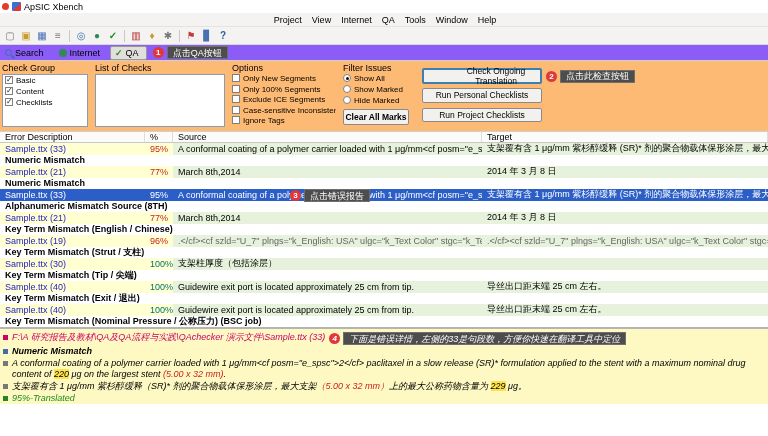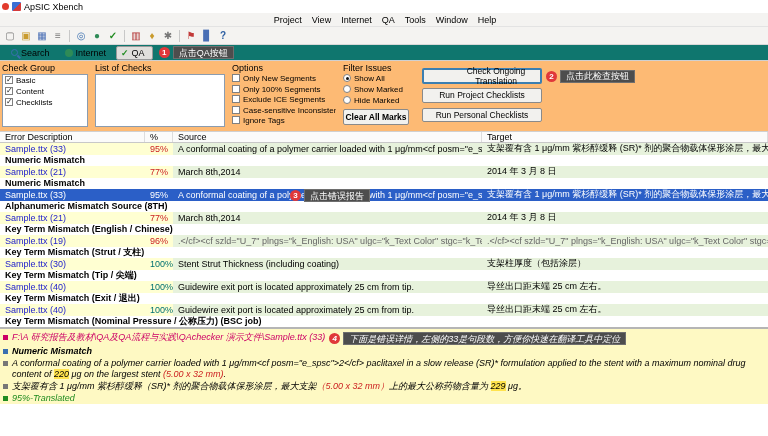--- a/index.html
+++ b/index.html
@@ -20,21 +20,21 @@
   
   .toolbar{height:18px;display:flex;align-items:center;background:#F4F3F1;border-bottom:1px solid #D8D8D8;padding-left:3px;gap:2px;}
   .tb-icon{width:14px;height:14px;display:flex;align-items:center;justify-content:center;font-size:10px;border-radius:2px;color:#555;}
   .ic1{color:#7A7A7A}.ic2{color:#C99B2D}.ic3{color:#4A6FB5}.ic4{color:#7A7A7A}
   .ic5{color:#3A6FB0}.ic6{color:#2E8B57}.ic7{color:#1F8B1F;font-weight:bold}
   .ic8{color:#B03030}.ic9{color:#C99B2D}.ic10{color:#777}.ic11{color:#C23A3A}
   .ic12{color:#4A6FB5}.ic13{color:#2E5FA3;font-weight:bold}
   .tb-sep{width:1px;height:12px;background:#C8C8C8;margin:0 2px;}
 
   
-  .tabrow{height:16px;display:flex;align-items:center;background:#0f766e;border-bottom:1px solid #D0D0D0;padding-left:6px;gap:2px;position:relative;}
+  .tabrow{height:16px;display:flex;align-items:center;background:#8b5cf6;border-bottom:1px solid #D0D0D0;padding-left:0;gap:2px;position:relative;}
   .tab{display:flex;align-items:center;gap:3px;padding:0 7px 0 4px;font-size:9px;height:14px;border:1px solid transparent;border-radius:2px;cursor:default;}
   .tab.active{background:#E0DFDC;border:1px solid #999;}
   .mini-mag{width:7px;height:7px;border:1.5px solid #3A6FB0;border-radius:50%;position:relative;flex:none;}
   .mini-mag::after{content:"";position:absolute;width:4px;height:1.5px;background:#3A6FB0;transform:rotate(45deg);left:5px;top:6px;}
   .mini-globe{width:8px;height:8px;border-radius:50%;background:#2E8B57;flex:none;}
   .mini-check{color:#1F8B1F;font-weight:bold;font-size:9px;flex:none;}
 
   
   .badge{width:11px;height:11px;border-radius:50%;background:#E0383A;color:#fff;font-size:8px;display:inline-flex;align-items:center;justify-content:center;flex:none;font-weight:bold;}
   .tip{background:#4D4D4D;border:1px solid #6E6E6E;color:#fff;font-size:9px;padding:0 5px;height:13px;line-height:12px;white-space:nowrap;display:inline-flex;align-items:center;}
@@ -215,22 +215,22 @@
     </div>
 
     <div class="qp-col acts">
       <div class="act-row">
         <button class="btn btn-action btn-primary" style="margin-bottom:0;padding-left:28px;">Check Ongoing Translation</button>
         <span class="anno">
           <span class="badge">2</span>
           <span class="tip">点击此检查按钮</span>
         </span>
       </div>
+      <button class="btn btn-action">Run Personal Checklists</button>
       <button class="btn btn-action">Run Project Checklists</button>
-      <button class="btn btn-action">Run Personal Checklists</button>
     </div>
   </div>
 
   <div class="thead">
     <span class="th w-desc">Error Description</span>
     <span class="th w-pct">%</span>
     <span class="th w-src">Source</span>
     <span class="th w-tgt">Target</span>
   </div>
 
@@ -299,21 +299,20 @@
 
     <div class="trow group">
       <span class="g-label">Key Term Mismatch (Strut / 支柱)</span>
     </div>
 
     <div class="trow item">
       <span class="cell c-desc w-desc">
           <span class="file-link">Sample.ttx (30)</span>
         </span>
       <span class="cell c-pct w-pct pct-teal">100%</span>
-      <span class="cell c-src w-src">Stent Strut Thickness (including coating)</span>
       <span class="cell c-tgt w-tgt">支架柱厚度（包括涂层）</span>
     </div>
 
     <div class="trow group">
       <span class="g-label">Key Term Mismatch (Tip / 尖端)</span>
     </div>
 
     <div class="trow item">
       <span class="cell c-desc w-desc">
           <span class="file-link">Sample.ttx (40)</span>

